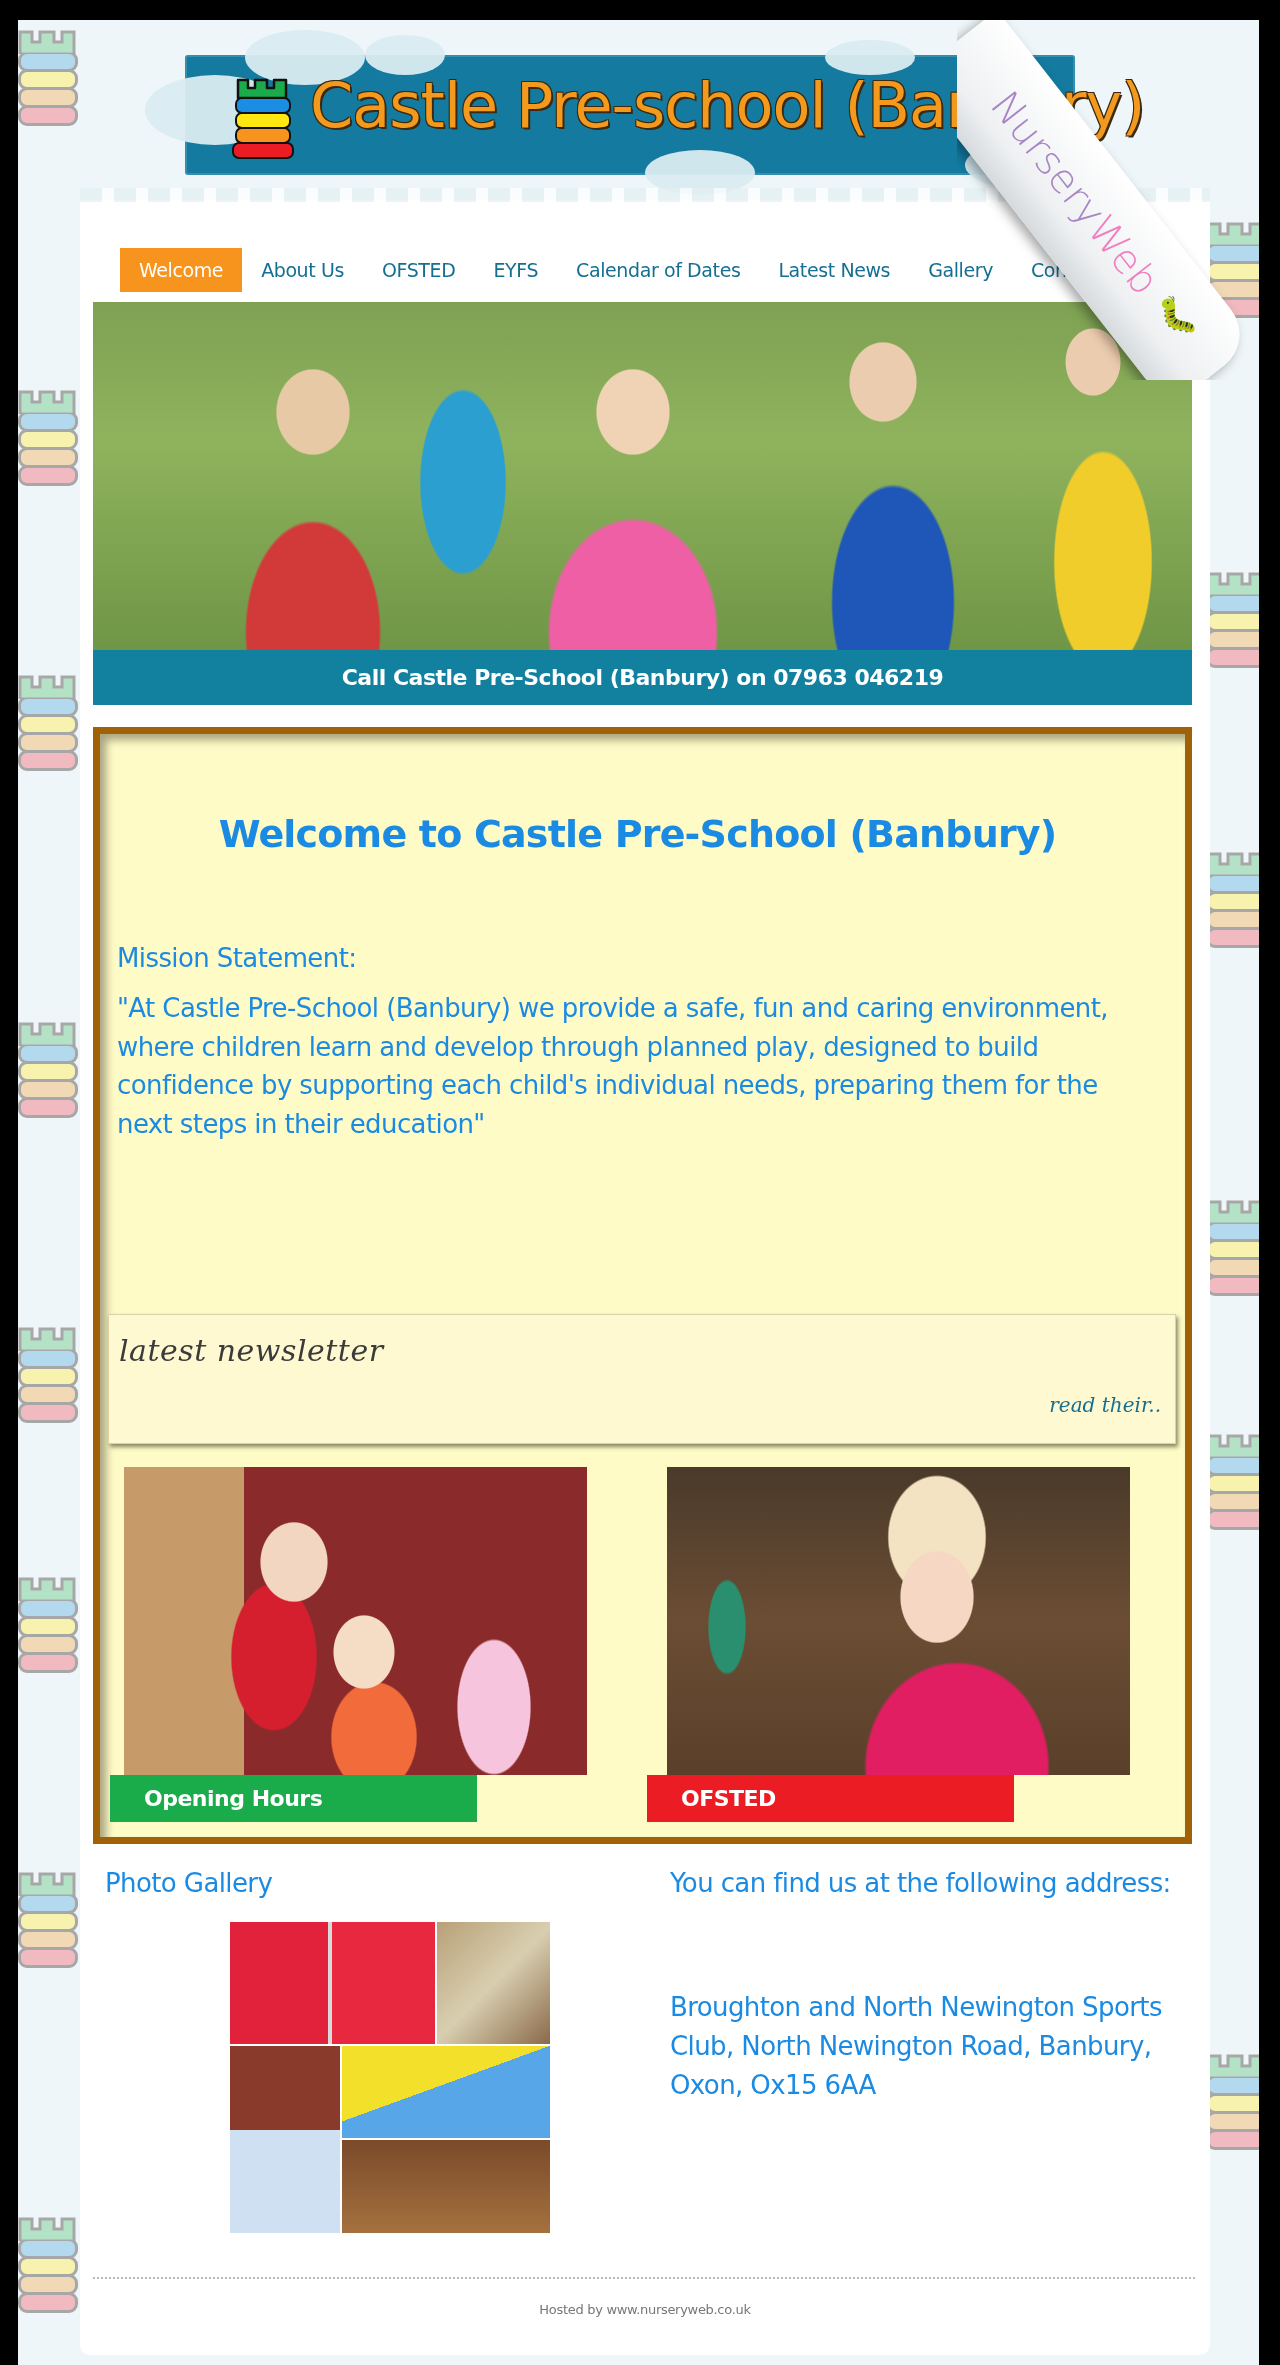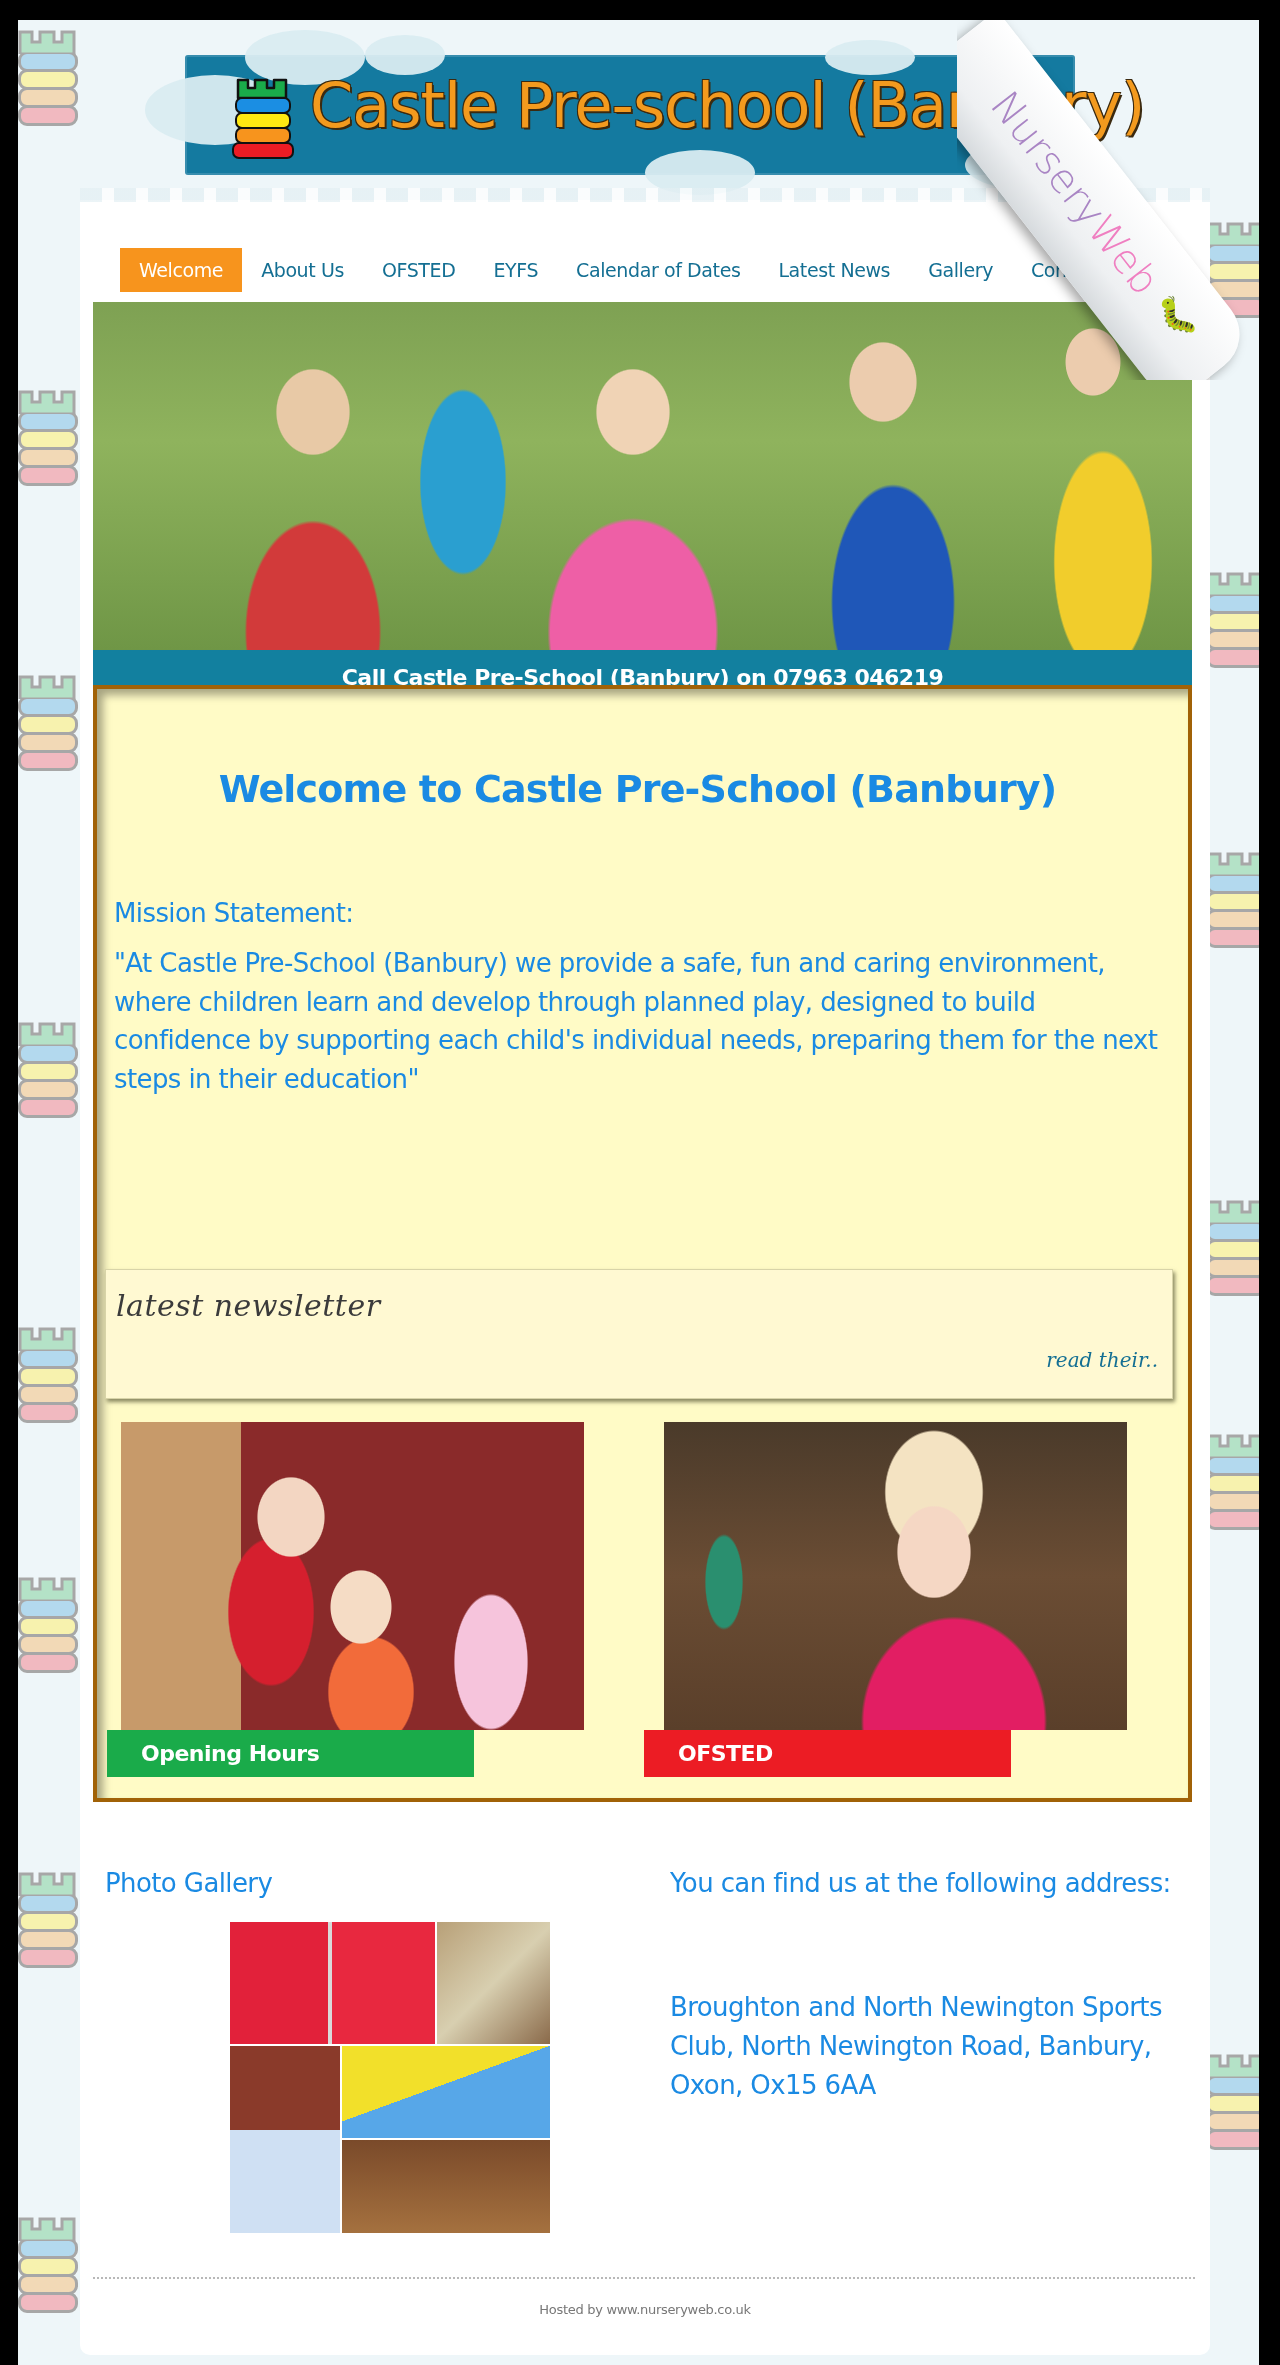--- a/index.html
+++ b/index.html
@@ -84,22 +84,22 @@
       radial-gradient(ellipse 70px 150px at 370px 180px, #2a9fd0 0 60%, transparent 62%),
       linear-gradient(#7ea153, #8fb35d 40%, #6f9646);
   }
   .phone-bar {
     position: absolute; left: 13px; top: 450px; width: 1099px; height: 55px;
     background: #12809f; color: #fff; font-size: 22px; font-weight: bold;
     text-align: center; line-height: 55px; letter-spacing: -0.5px;
   }
 
   .yellow {
-    position: absolute; left: 13px; top: 485px; width: 1099px; height: 1117px;
-    background: #fffbc6; border: 4px solid #a16207;
+    position: absolute; left: 13px; top: 527px; width: 1099px; height: 1117px;
+    background: #fffbc6; border: 7px solid #a16207;
     box-shadow: inset 6px 6px 8px rgba(0,0,0,0.35), inset -4px -4px 6px rgba(255,255,200,0.8);
   }
   .welcome-h {
     position: absolute; left: 0; width: 100%; top: 78px; text-align: center;
     font-size: 38px; color: #1a8ae3; letter-spacing: -0.8px; padding-right: 10px;
   }
   .blue-text { position: absolute; left: 17px; right: 30px; color: #1a8ae3; font-size: 26px; line-height: 38.5px; letter-spacing: -0.6px; }
   .mission-label { top: 205px; }
   .mission-quote { top: 255px; }
   .enquiry { top: 487px; }

